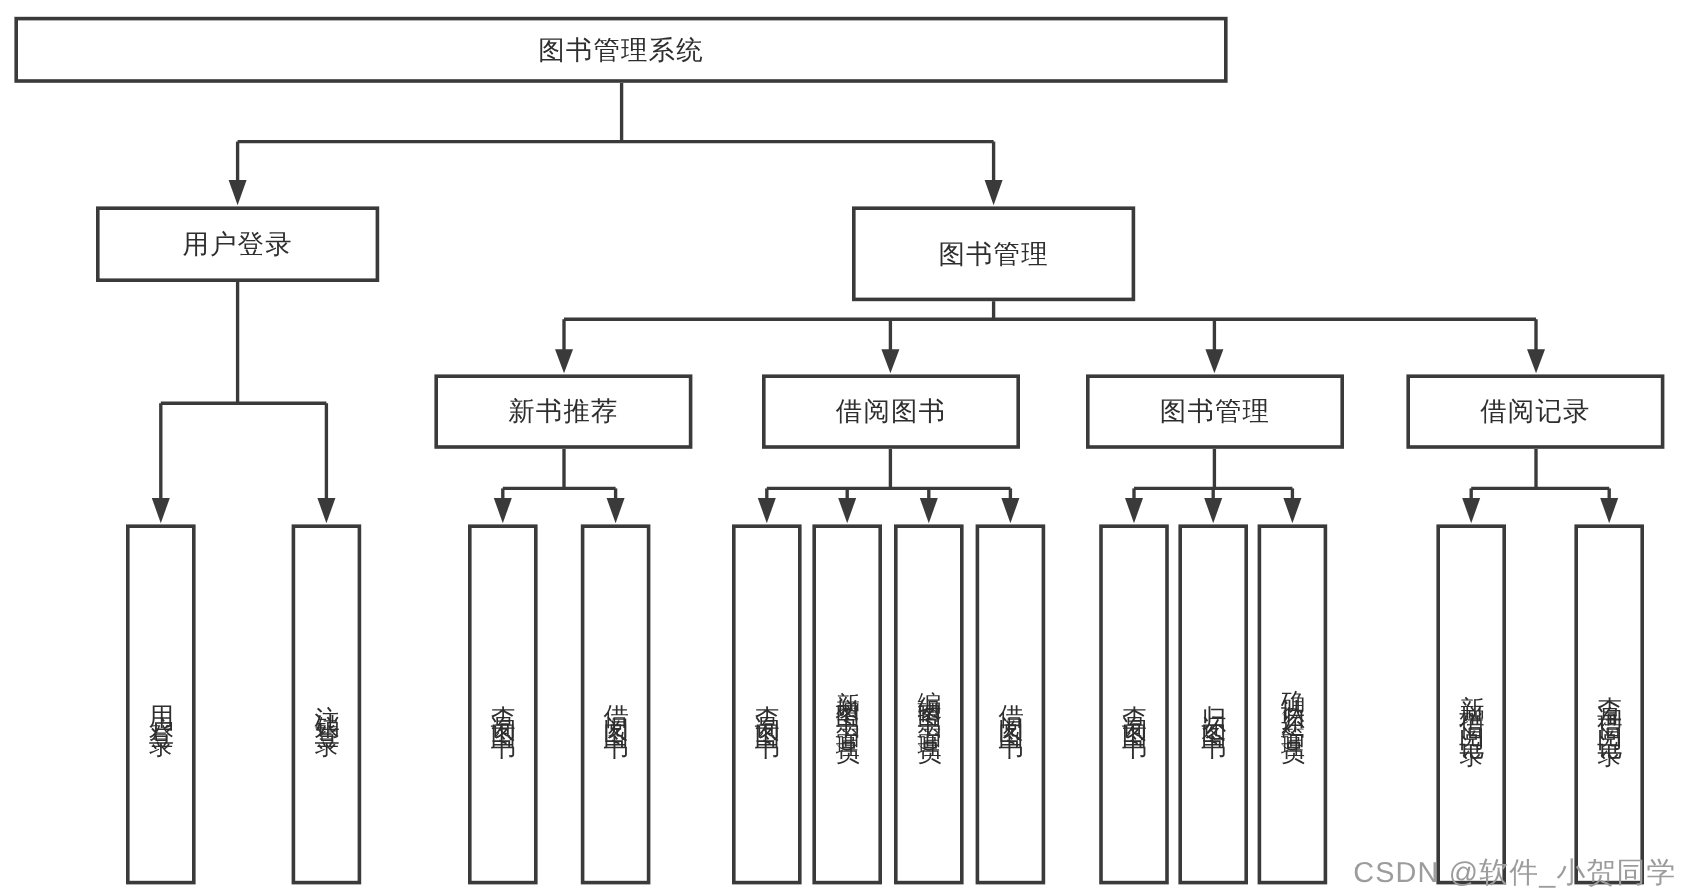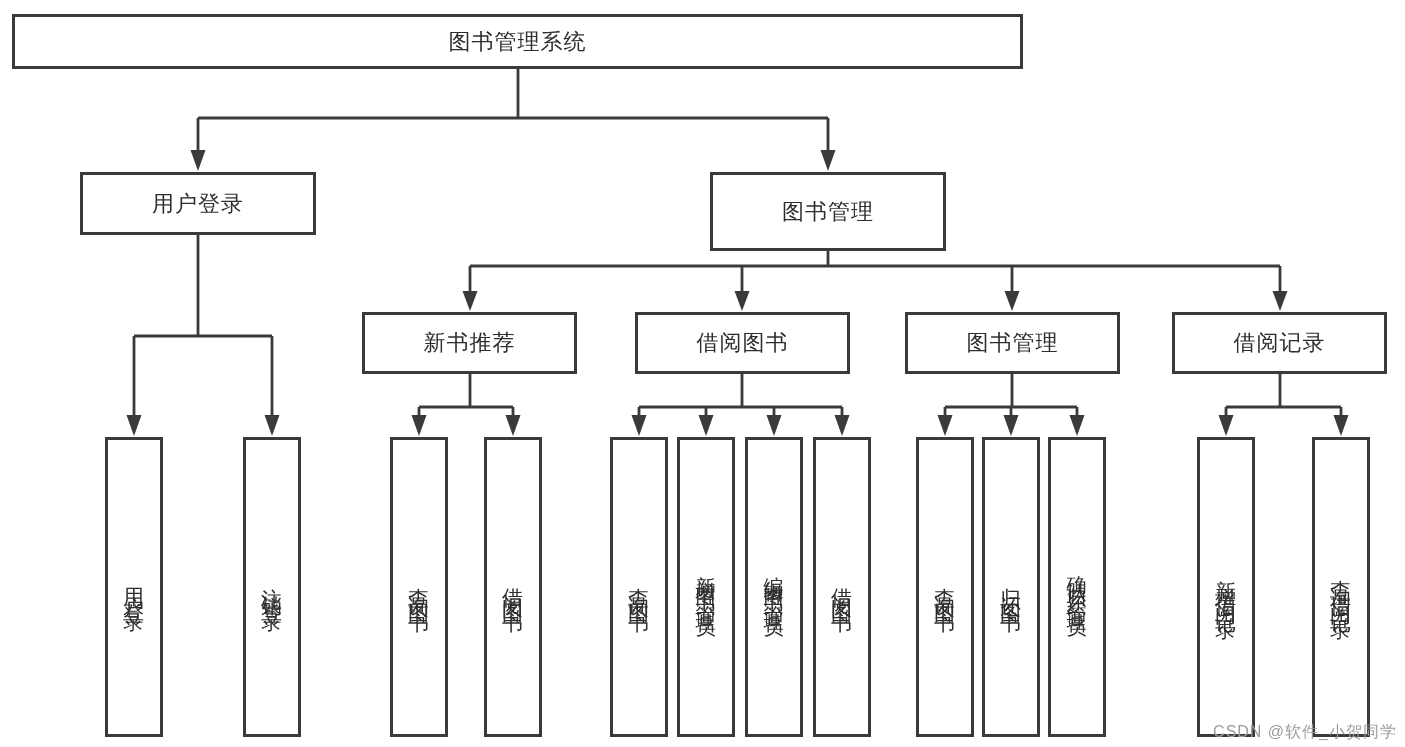--- a/index.html
+++ b/index.html
@@ -37,21 +37,21 @@
     line-height:1;
     letter-spacing:8px;
     white-space:nowrap;
     color:var(--text);
   }
   .vbox.long .vtext{letter-spacing:6px;font-size:20px;}
   .watermark{
     position:absolute;
     right:8px;
     bottom:4px;
-    font-size:16px;
+    font-size:24px;
     color:var(--wm);
     letter-spacing:1px;
     z-index:5;
   }
 </style>
 </head>
 <body>
 
 <div id="stage">
 

